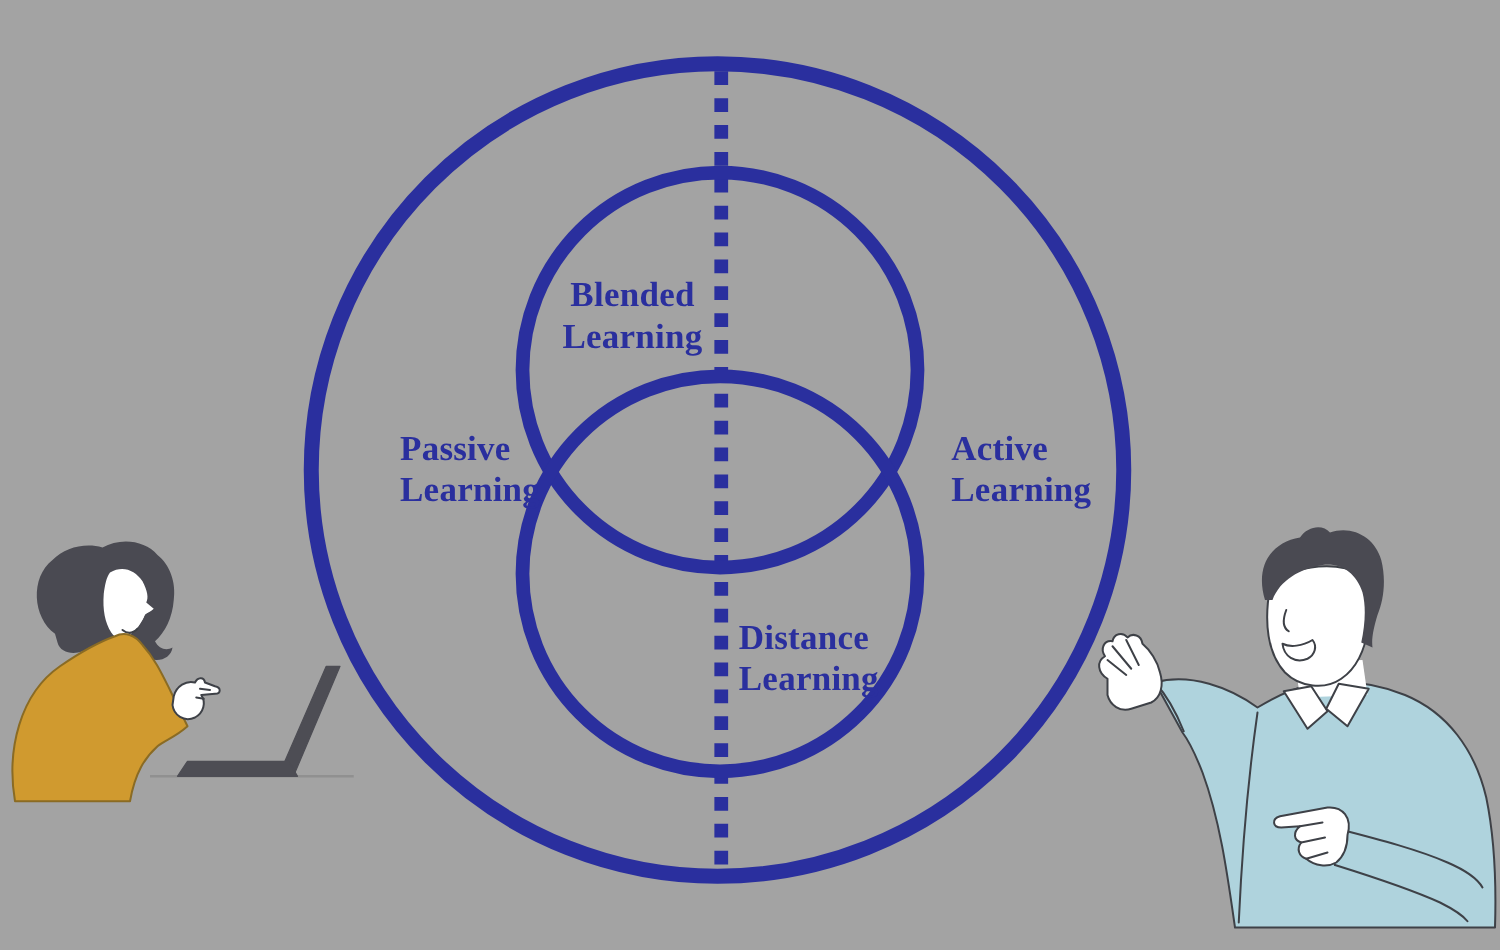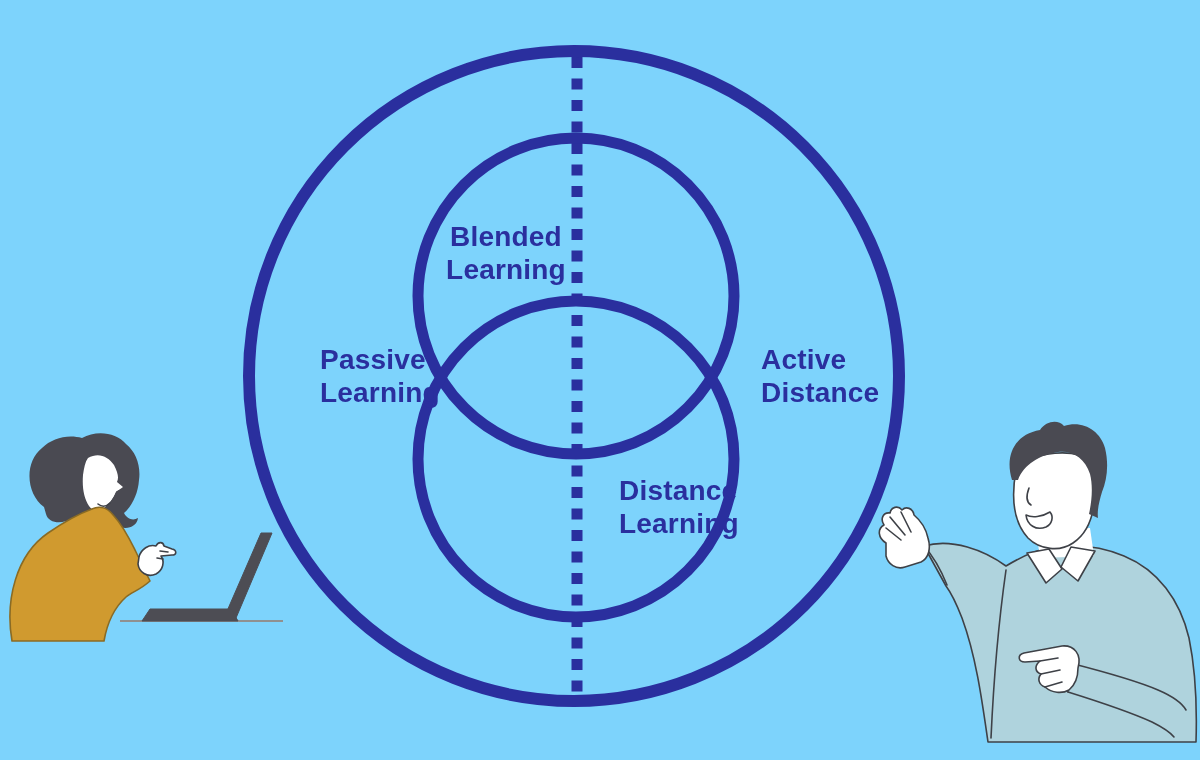--- a/index.html
+++ b/index.html
@@ -7,33 +7,33 @@
     --hair-gray:#4A4A52;
     --woman-sweater:#D09A2F;
     --woman-sweater-outline:#8A6B24;
     --man-sweater:#AFD3DD;
     --outline-dark:#3E4147;
     --laptop-gray:#4D4D54;
     --desk-line:#909090;
   }
   html,body{margin:0;padding:0;background:#fff;}
   .canvas{
-    position:relative;width:1200px;height:760px;background:#7dd3fc;overflow:hidden;
-    font-family:Liberation Sans, sans-serif;
+    position:relative;width:1200px;height:760px;background:#a3a3a3;overflow:hidden;
+    font-family:Liberation Serif, serif;
   }
   .layer{position:absolute;left:0;top:0;width:1200px;height:760px;display:block;}
   .venn-label{
     position:absolute;color:var(--primary-blue);
     font-size:28px;line-height:33px;font-weight:700;letter-spacing:.2px;
     white-space:pre-line;
   }
   .lbl-blended{left:428px;top:220px;width:156px;text-align:center;}
   .lbl-passive{left:283px;top:343px;text-align:left;margin-left:37px;}
   .lbl-active{left:761px;top:343px;text-align:left;}
-  .lbl-distance{left:591px;top:474px;text-align:left;margin-left:28px;}
+  .lbl-distance{left:591px;top:494px;text-align:left;}
 
   
   .ring{fill:none;stroke:var(--primary-blue);}
   .dotted{fill:none;stroke:var(--primary-blue);}
 
   
   .skin{fill:#ffffff;stroke:var(--outline-dark);stroke-width:1.6;stroke-linejoin:round;}
   .hair{fill:var(--hair-gray);stroke:none;}
   .sweater-w{fill:var(--woman-sweater);stroke:var(--woman-sweater-outline);stroke-width:1.6;stroke-linejoin:round;}
   .sweater-m{fill:var(--man-sweater);stroke:var(--outline-dark);stroke-width:1.6;stroke-linejoin:round;}
@@ -53,21 +53,21 @@
     <circle class="ring" cx="574" cy="376" r="325" stroke-width="12"></circle>
     <circle class="ring" cx="576" cy="296" r="158" stroke-width="11"></circle>
     <circle class="ring" cx="576" cy="459" r="158" stroke-width="11"></circle>
   </svg>
 
   <div class="venn-label lbl-blended">Blended
 Learning</div>
   <div class="venn-label lbl-passive">Passive
 Learning</div>
   <div class="venn-label lbl-active">Active
-Distance</div>
+Learning</div>
   <div class="venn-label lbl-distance">Distance
 Learning</div>
 
   <svg class="layer" viewBox="0 0 1200 760" aria-hidden="true">
 
     <g>
 
       <line class="desk" x1="120" y1="621" x2="283" y2="621"></line>
 
       <path class="laptop" d="M 261 533 L 272 533 L 236 618 L 224 618 Z"></path>

